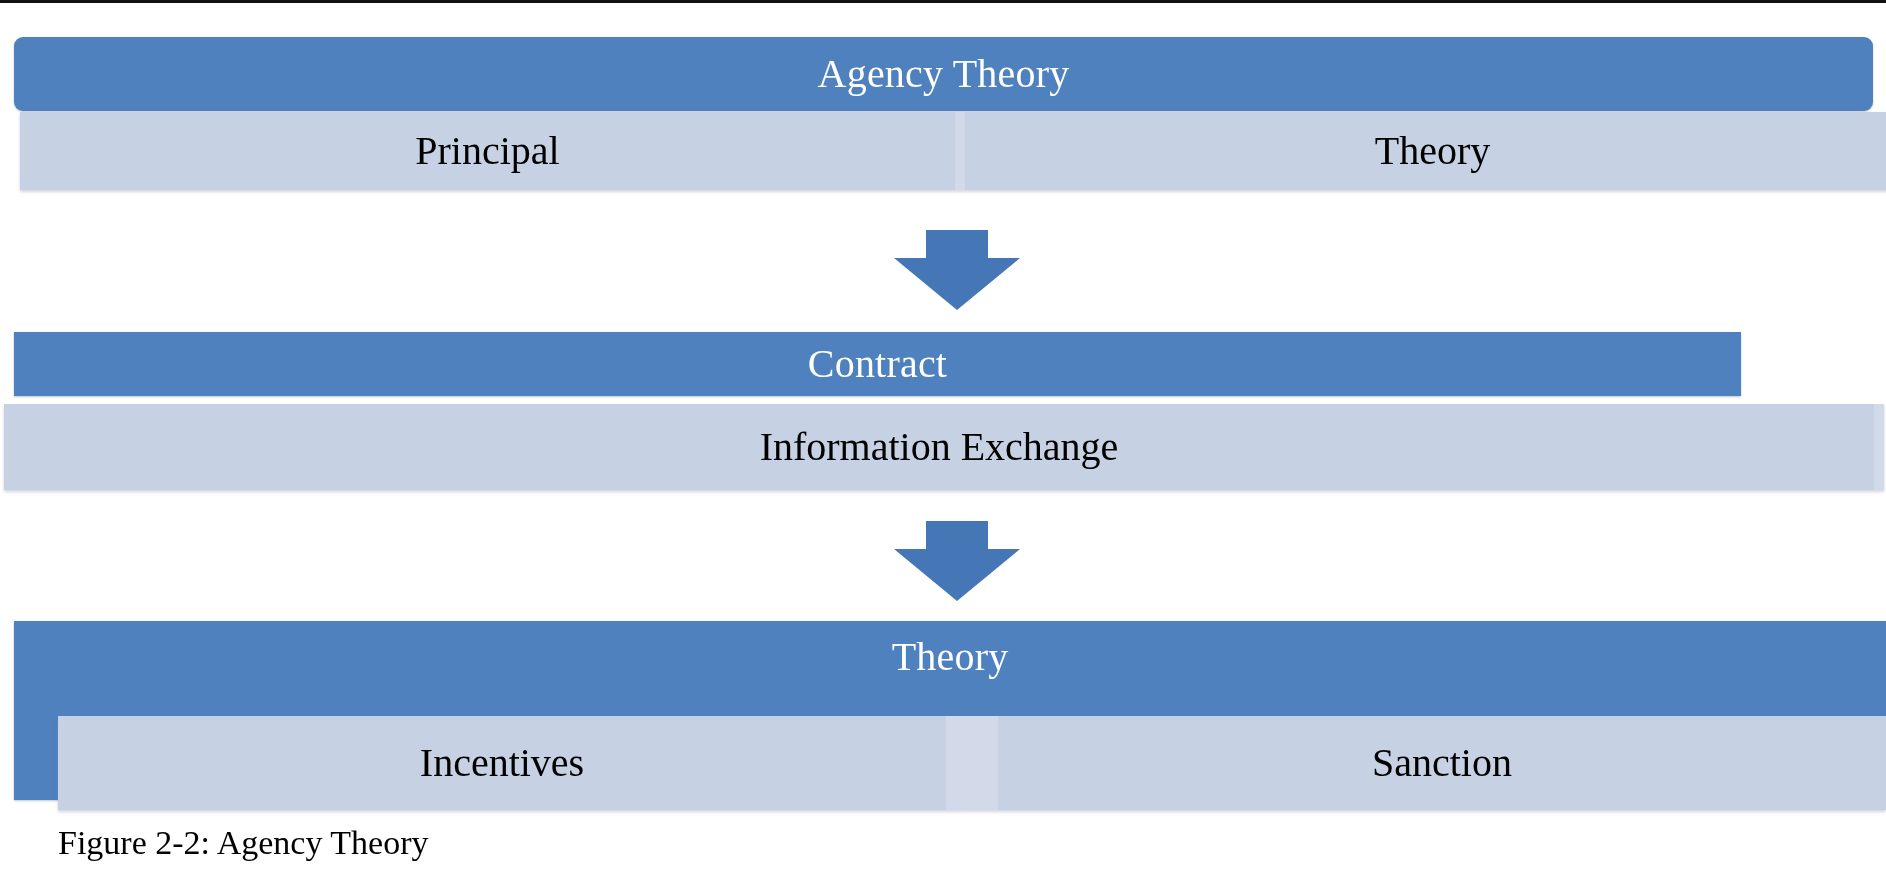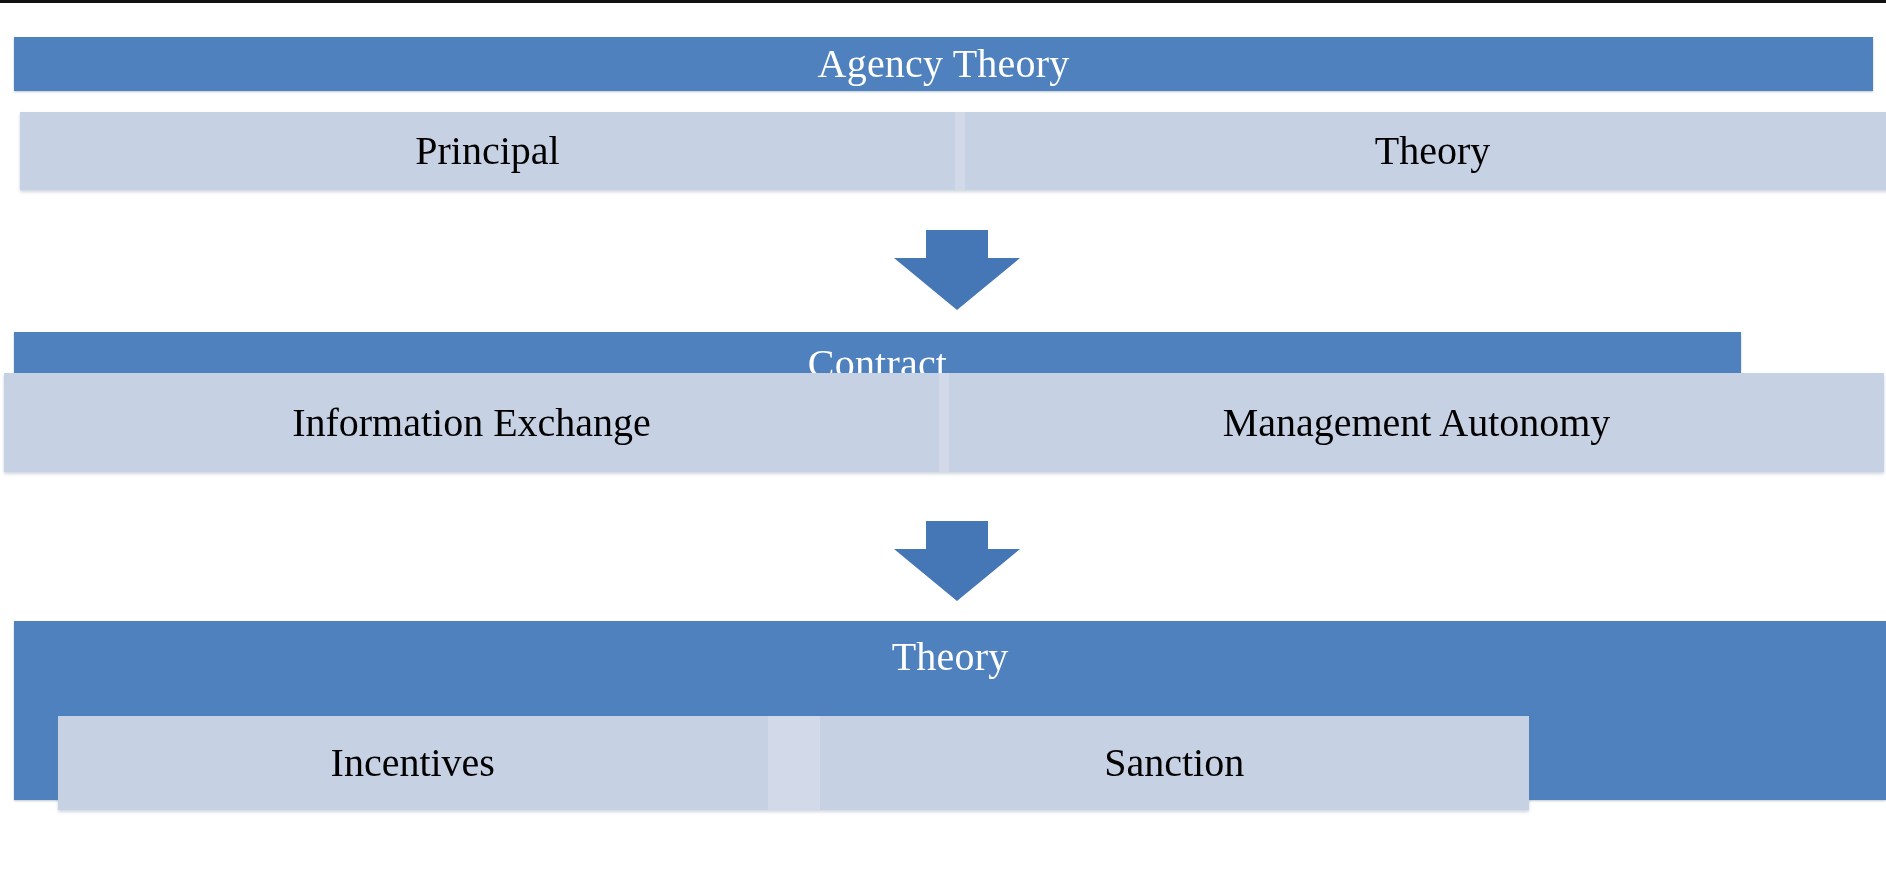--- a/index.html
+++ b/index.html
@@ -68,57 +68,58 @@
     width: 52px;
     flex: 0 0 52px;
     background: #D2DAEA;
   }
 
   
   #bar-agency-theory {
     left: 14px;
     top: 37px;
     width: 1859px;
-    height: 54px;
+    height: 74px;
+    border-radius: 9px;
   }
   #row-principal-agent {
     left: 20px;
     top: 112px;
     width: 1880px;
     height: 78px;
   }
 
   
   #bar-contract {
     left: 14px;
     top: 332px;
     width: 1727px;
     height: 64px;
   }
   #row-info-autonomy {
     left: 4px;
-    top: 373px;
+    top: 404px;
     width: 1880px;
-    height: 99px;
+    height: 86px;
   }
 
   
   #bar-output {
     left: 14px;
     top: 621px;
     width: 1872px;
     height: 179px;
     align-items: flex-start;
     padding-top: 16px;
     box-sizing: border-box;
   }
   #row-incentives-sanction {
     left: 58px;
     top: 716px;
-    width: 1471px;
+    width: 1828px;
     height: 94px;
   }
 
   
   .flow-arrow {
     position: absolute;
     width: 126px;
     height: 80px;
     color: #4576B5;
   }
@@ -165,23 +166,20 @@
 
   <div class="dark-bar" id="bar-contract">
     <span>Contract</span>
   </div>
 
   <div class="light-row" id="row-info-autonomy">
     <div class="light-cell">
       <span>Information Exchange</span>
     </div>
     <div class="cell-divider"></div>
-    <div class="light-cell">
-      <span>Management Autonomy</span>
-    </div>
   </div>
 
   <div class="flow-arrow" id="arrow-2">
     <svg viewBox="0 0 126 80" xmlns="http://www.w3.org/2000/svg" aria-hidden="true">
       <polygon points="32,0 94,0 94,28 126,28 63,80 0,28 32,28" fill="#4576B5"></polygon>
     </svg>
   </div>
 
   <div class="dark-bar" id="bar-output">
     <span>Theory</span>
@@ -190,14 +188,15 @@
   <div class="light-row" id="row-incentives-sanction">
     <div class="light-cell">
       <span>Incentives</span>
     </div>
     <div class="cell-divider wide"></div>
     <div class="light-cell">
       <span>Sanction</span>
     </div>
   </div>
 
+  <div id="figure-caption">Figure 2-2: Agency Theory</div>
 
 </div>
 
 </body></html>

